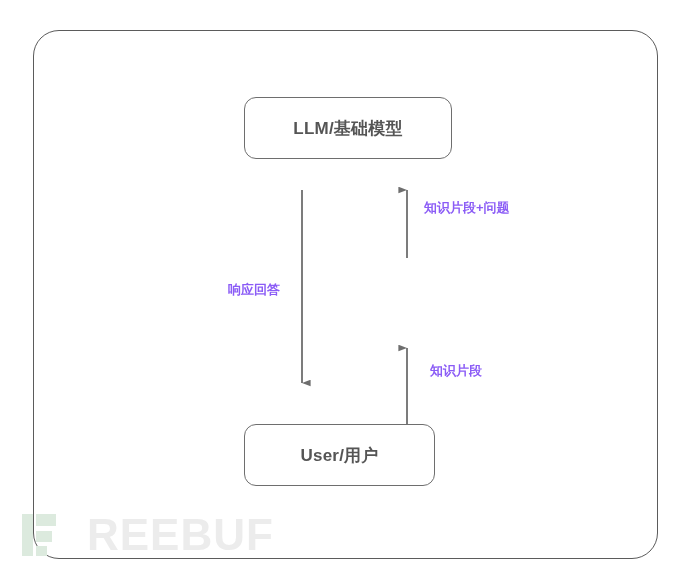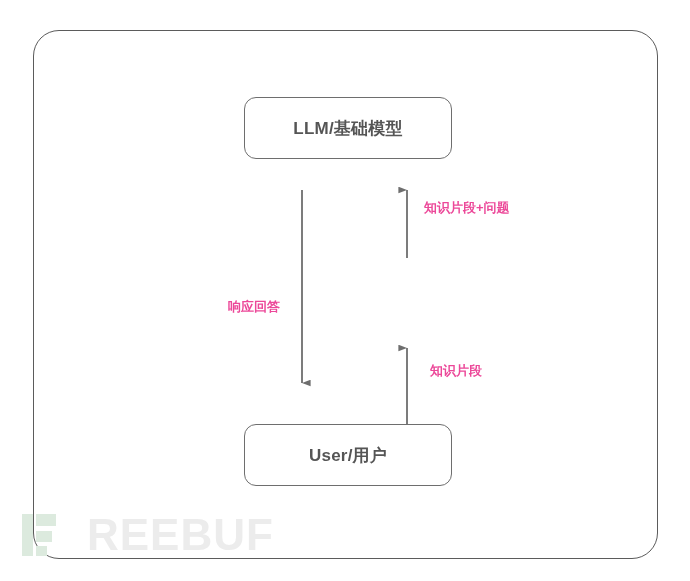--- a/index.html
+++ b/index.html
@@ -63,46 +63,46 @@
   .node-kb {
     left: 345px;
     top: 258px;
     width: 208px;
     height: 62px;
   }
 
   .node-user {
     left: 244px;
     top: 424px;
-    width: 208px;
+    width: 191px;
     height: 62px;
   }
 
   
   .arrows {
     position: absolute;
     left: 0;
     top: 0;
     width: 690px;
     height: 581px;
     pointer-events: none;
   }
 
   
   .edge-label {
     position: absolute;
-    color: #ec4899;
+    color: #8b5cf6;
     font-size: 13px;
     font-weight: bold;
     white-space: nowrap;
   }
 
   .label-response {
     left: 228px;
-    top: 298px;
+    top: 281px;
   }
 
   .label-knowledge {
     left: 424px;
     top: 199px;
   }
 
   .label-question {
     left: 430px;
     top: 362px;

